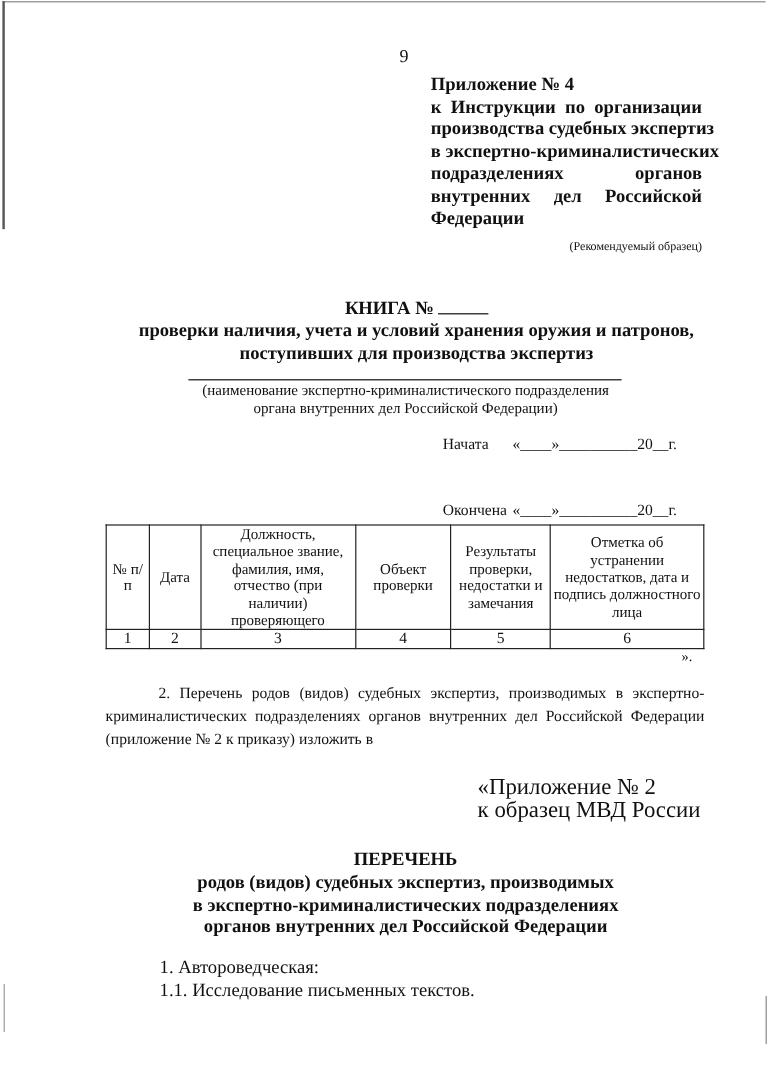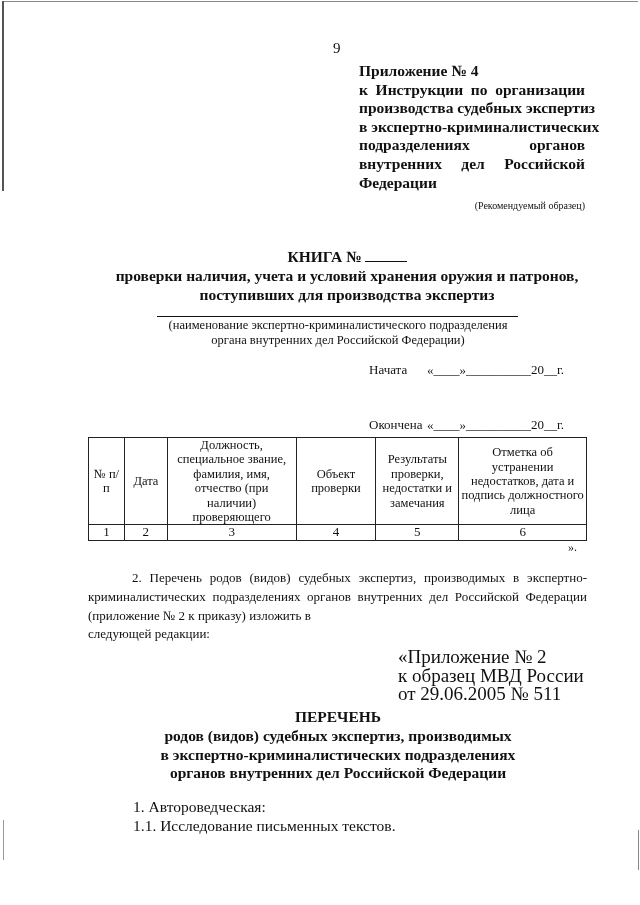--- a/index.html
+++ b/index.html
@@ -133,27 +133,25 @@
       <td>5</td>
       <td>6</td>
     </tr>
   </tbody>
 </table>
 
 <div class="abs close-quote">».</div>
 
 <div class="abs para">
   <span class="indent"></span><span>2. Перечень родов (видов) судебных экспертиз, производимых в экспертно-криминалистических подразделениях органов внутренних дел Российской Федерации (приложение № 2 к приказу) изложить в</span>
-  <div class="last">следующей редакции:</div>
 </div>
 
 <div class="abs appendix2">
   <span>«Приложение № 2</span>
   <span>к образец МВД России</span>
-  <span>от 29.06.2005 № 511</span>
 </div>
 
 <div class="abs list-title lt1">ПЕРЕЧЕНЬ</div>
 <div class="abs list-title lt2">
   <div>родов (видов) судебных экспертиз, производимых</div>
   <div>в экспертно-криминалистических подразделениях</div>
   <div>органов внутренних дел Российской Федерации</div>
 </div>
 
 <div class="abs item item1">1. Автороведческая:</div>

